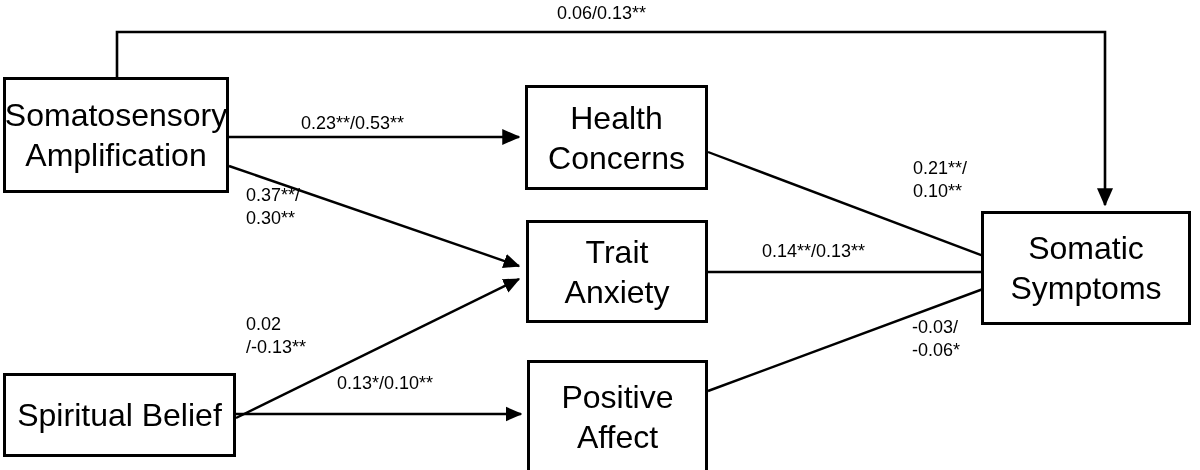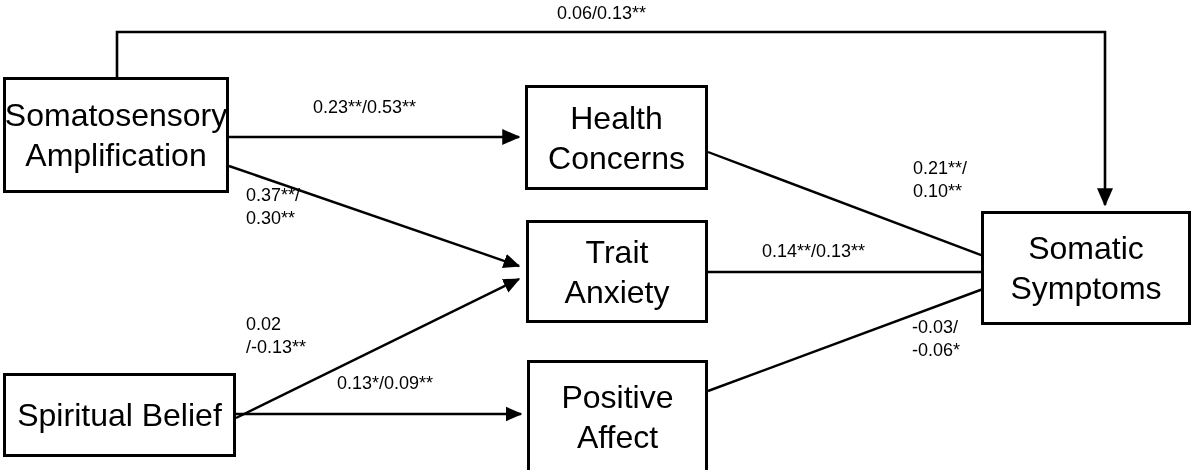--- a/index.html
+++ b/index.html
@@ -104,29 +104,29 @@
 Affect</span>
   </div>
 
   <div class="node-box" style="left:981px; top:211px; width:210px; height:114px;">
     <span class="node-label">Somatic
 Symptoms</span>
   </div>
 
   <div class="edge-label" style="left:557px; top:2px;">0.06/0.13**</div>
 
-  <div class="edge-label" style="left:301px; top:96px;margin-left:12px;">0.23**/0.53**</div>
+  <div class="edge-label" style="left:301px; top:112px;">0.23**/0.53**</div>
 
   <div class="edge-label" style="left:246px; top:184px;">0.37**/
 0.30**</div>
 
   <div class="edge-label" style="left:246px; top:313px;">0.02
 /-0.13**</div>
 
-  <div class="edge-label" style="left:337px; top:372px;">0.13*/0.09**</div>
+  <div class="edge-label" style="left:337px; top:372px;">0.13*/0.10**</div>
 
   <div class="edge-label" style="left:913px; top:157px;">0.21**/
 0.10**</div>
 
   <div class="edge-label" style="left:762px; top:240px;">0.14**/0.13**</div>
 
   <div class="edge-label" style="left:912px; top:316px;">-0.03/
 -0.06*</div>
 
 </div>

